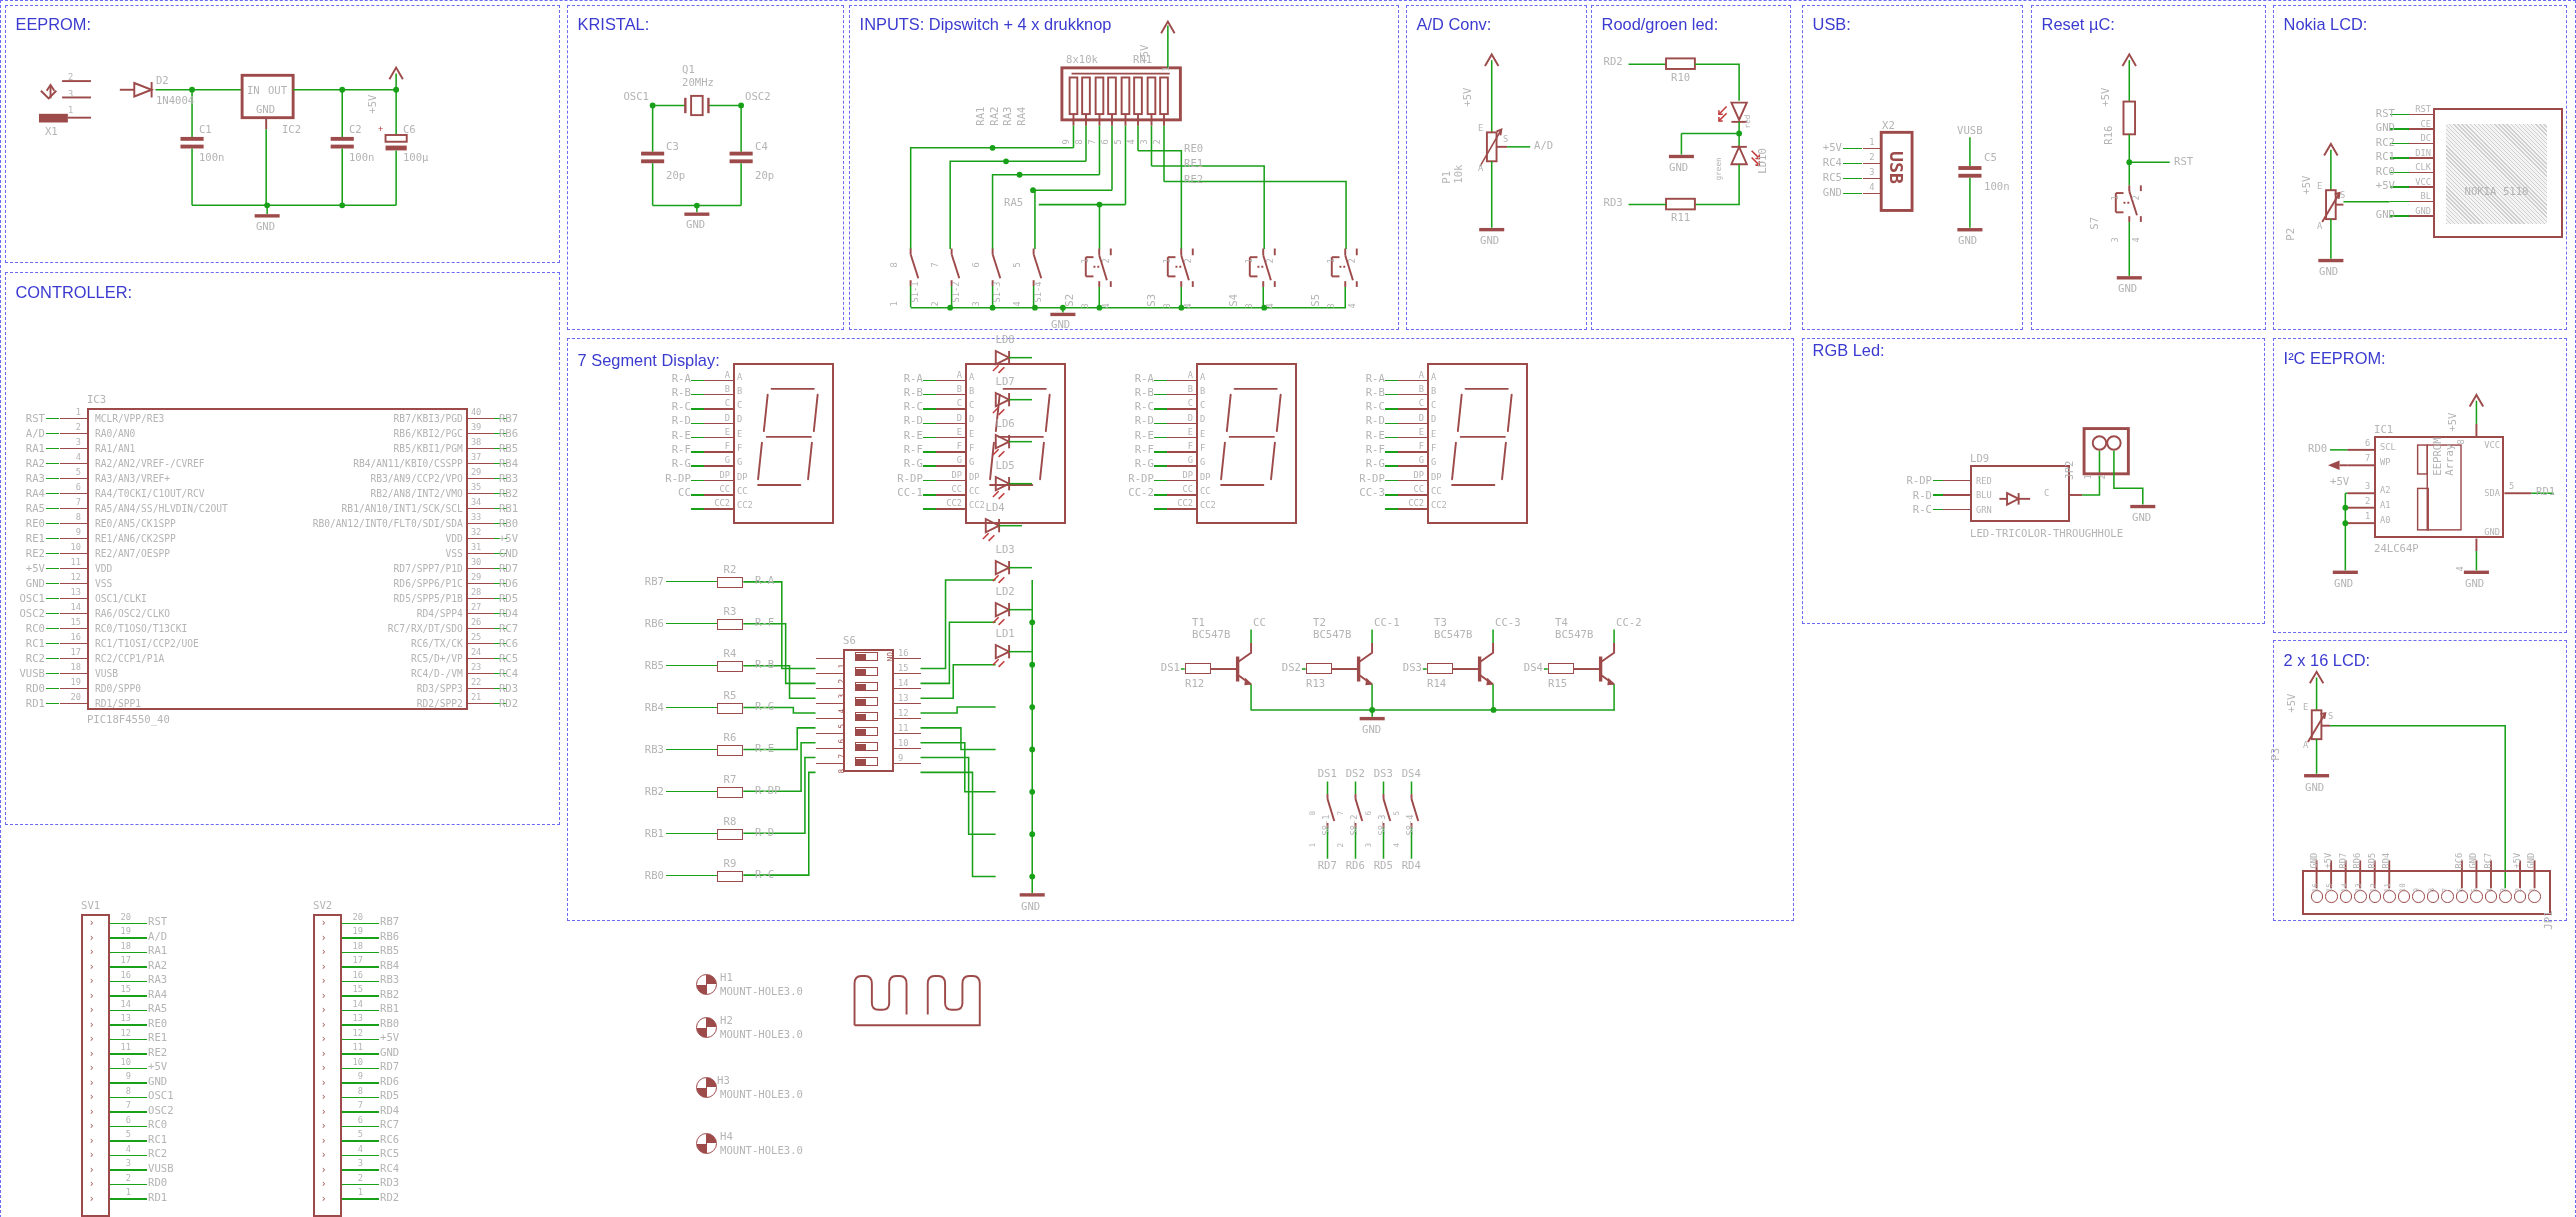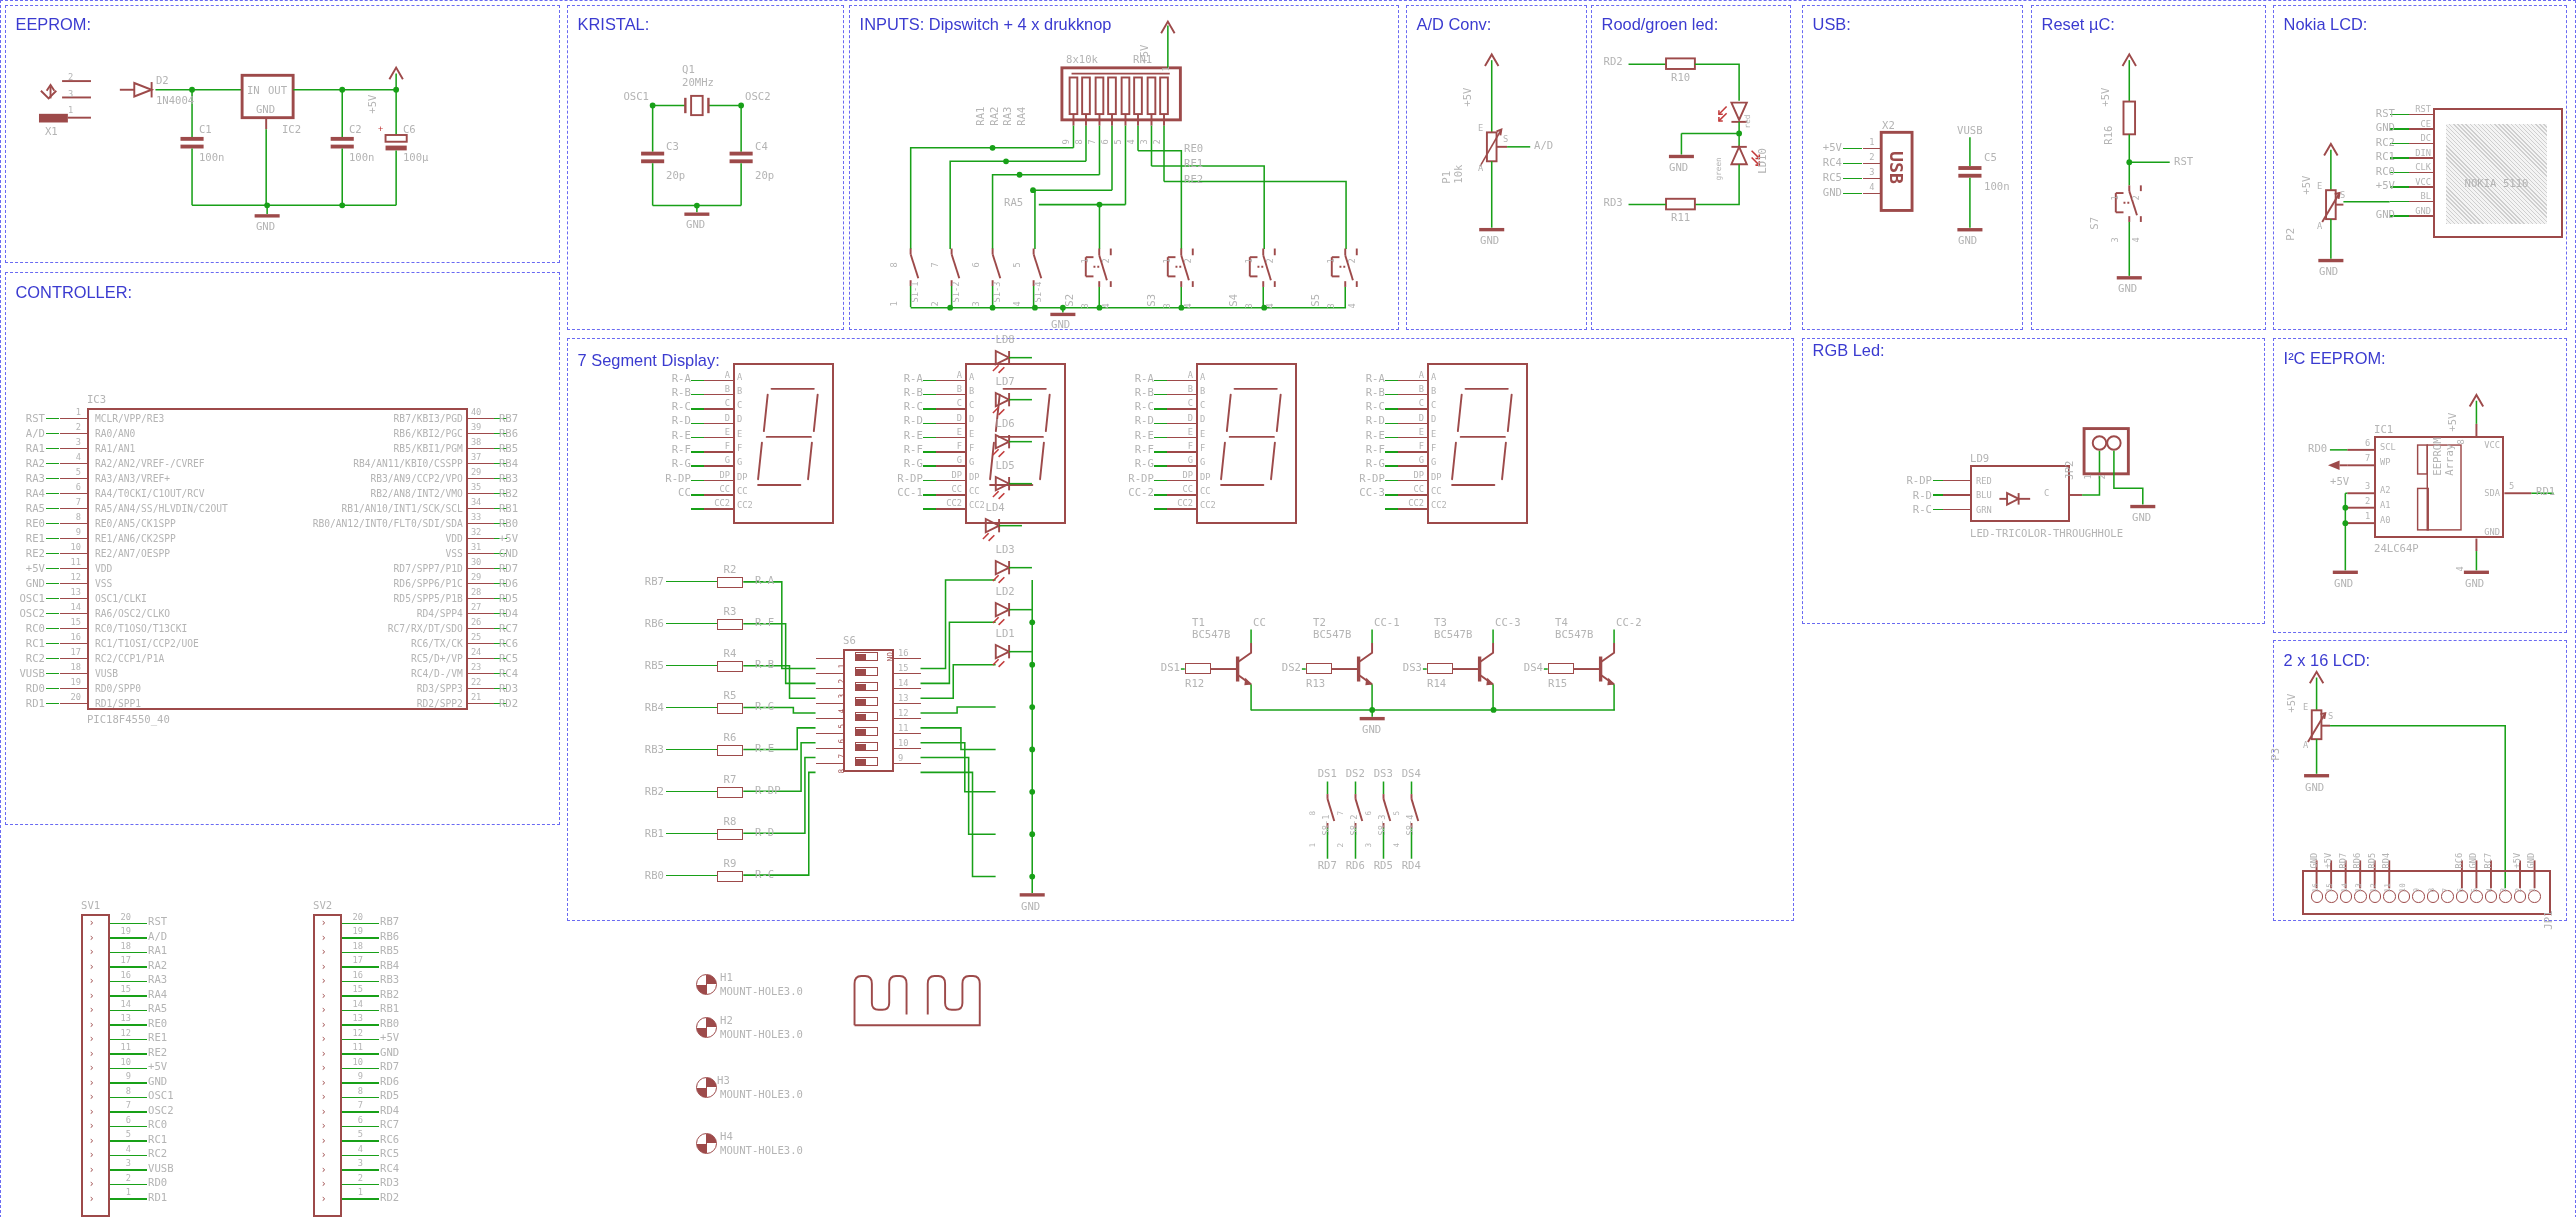--- a/index.html
+++ b/index.html
@@ -769,21 +769,21 @@
     <span class="t r" style="left:69px;top:212px">S7</span>
     <span class="t s r" style="left:89px;top:227px">3</span>
     <span class="t s r" style="left:110px;top:227px">4</span>
     <span class="t" style="left:86px;top:277px">GND</span>
   </div>
 
   <div class="sec" style="left:2272px;top:3.9px;width:294px;height:325px">
     <span class="tt" style="left:9.6px;top:9.6px">Nokia LCD:</span>
     <div class="box" style="left:159px;top:102px;width:130px;height:130px"></div>
     <div class="screen" style="left:172px;top:118px;width:101px;height:100px"></div>
-    <span class="t ctr" style="left:172px;top:172px;width:101px;z-index:3">NOKIA 5110</span>
+    <span class="t ctr" style="left:172px;top:180px;width:101px;z-index:3">NOKIA 5110</span>
     <div class="wires" style="left:116px;top:101px;width:19px;height:117px;background:repeating-linear-gradient(180deg,transparent 0 6.7px,#18a018 6.7px 8.3px,transparent 8.3px 14.5px)"></div>
     <div class="wires" style="left:135px;top:101px;width:24px;height:117px;background:repeating-linear-gradient(180deg,transparent 0 6.7px,#9d4a4a 6.7px 8.3px,transparent 8.3px 14.5px)"></div>
     <div>
 
         <div class="row" style="left: 0px; top: calc(101px + var(--i)*14.5px); width: 159px; height: 14.5px; --i: 0;">
           <span class="t ra" style="left:0;top:1px;width:121px">RST</span>
           <span class="t s ra" style="left:125px;top:-1.9px;width:32px">RST</span>
         </div>
 
         <div class="row" style="left: 0px; top: calc(101px + var(--i)*14.5px); width: 159px; height: 14.5px; --i: 1;">

